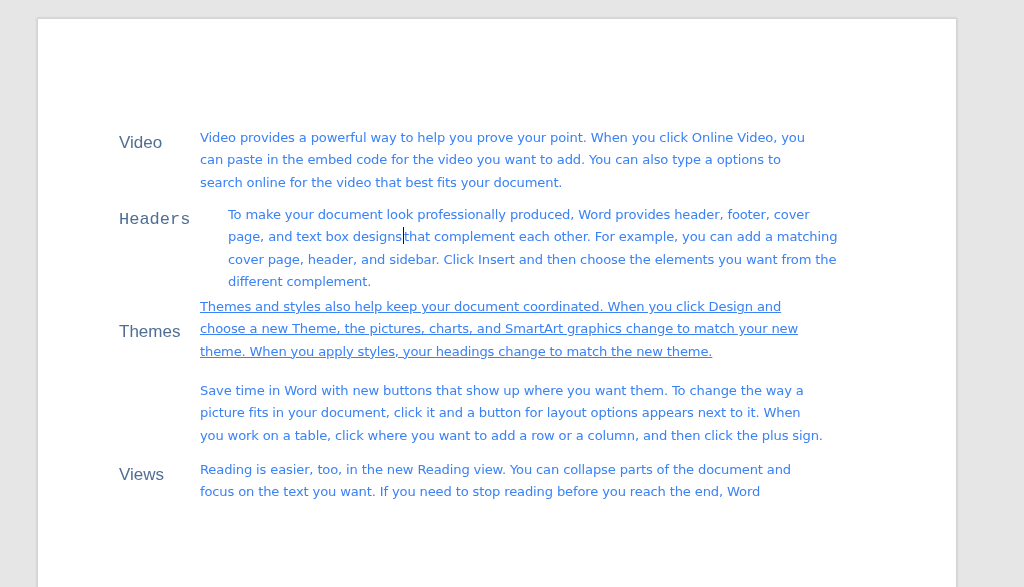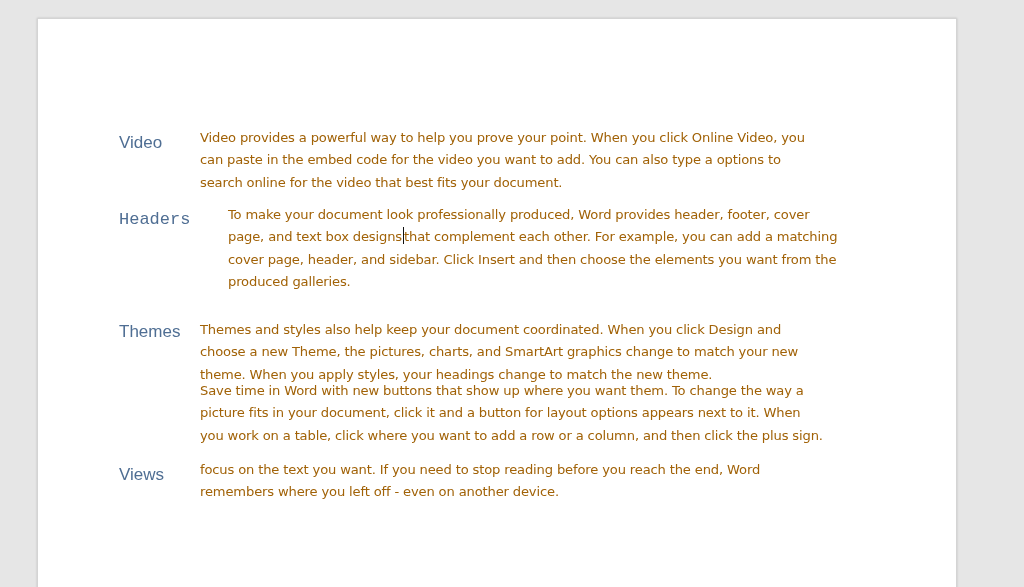--- a/index.html
+++ b/index.html
@@ -35,21 +35,21 @@
       color: #4f6e93;
       line-height: 22px;
       white-space: nowrap;
     }
     .para {
       position: absolute;
       left: 162px;
       width: 660px;
       font-family: "DejaVu Sans", sans-serif;
       font-size: 13.1px;
-      color: #a16207;
+      color: #3b82f6;
       line-height: 22.3px;
       letter-spacing: -0.15px;
     }
     .line {
       display: block;
       white-space: nowrap;
     }
     .cursor {
       display: inline-block;
       width: 1px;
@@ -70,35 +70,35 @@
       <span class="line">Video provides a powerful way to help you prove your point. When you click Online Video, you</span>
       <span class="line">can paste in the embed code for the video you want to add. You can also type a options to</span>
       <span class="line">search online for the video that best fits your document.</span>
     </div>
 
     <div class="heading" style="top:190px;font-family:Liberation Mono, monospace;">Headers</div>
     <div class="para" style="top:185px;margin-left:28px;">
       <span class="line">To make your document look professionally produced, Word provides header, footer, cover</span>
       <span class="line"><span>page, and text box designs</span><span class="cursor"></span><span>that complement each other. For example, you can add a matching</span></span>
       <span class="line">cover page, header, and sidebar. Click Insert and then choose the elements you want from the</span>
-      <span class="line">produced galleries.</span>
+      <span class="line">different complement.</span>
     </div>
 
     <div class="heading" style="top:302px;">Themes</div>
-    <div class="para" style="top:300px;">
+    <div class="para" style="top:277px;text-decoration:underline;">
       <span class="line">Themes and styles also help keep your document coordinated. When you click Design and</span>
       <span class="line">choose a new Theme, the pictures, charts, and SmartArt graphics change to match your new</span>
       <span class="line">theme. When you apply styles, your headings change to match the new theme.</span>
     </div>
     <div class="para" style="top:361px;">
       <span class="line">Save time in Word with new buttons that show up where you want them. To change the way a</span>
       <span class="line">picture fits in your document, click it and a button for layout options appears next to it. When</span>
       <span class="line">you work on a table, click where you want to add a row or a column, and then click the plus sign.</span>
     </div>
 
     <div class="heading" style="top:445px;">Views</div>
     <div class="para" style="top:440px;">
+      <span class="line">Reading is easier, too, in the new Reading view. You can collapse parts of the document and</span>
       <span class="line">focus on the text you want. If you need to stop reading before you reach the end, Word</span>
-      <span class="line">remembers where you left off - even on another device.</span>
     </div>
 
   </div>
 </div>
 
 </body></html>

